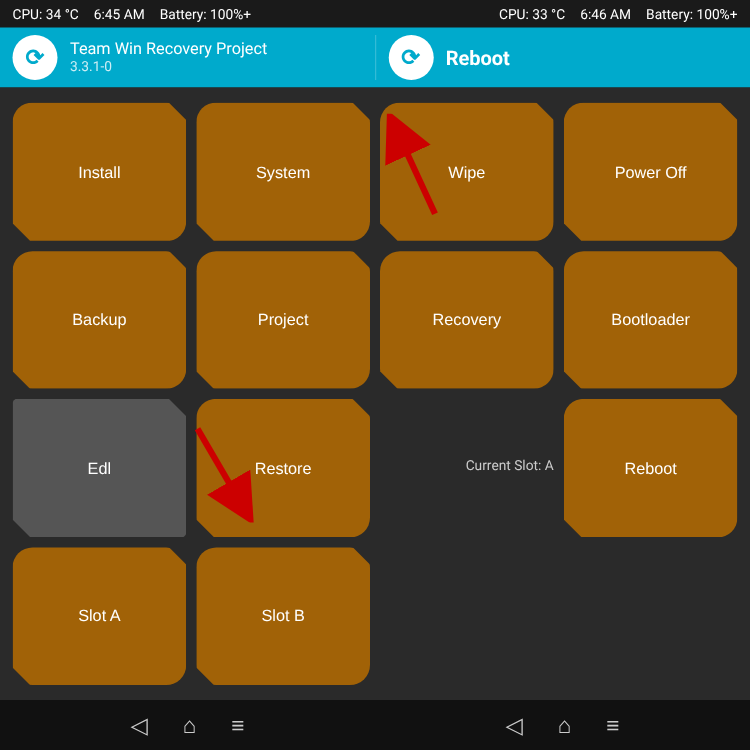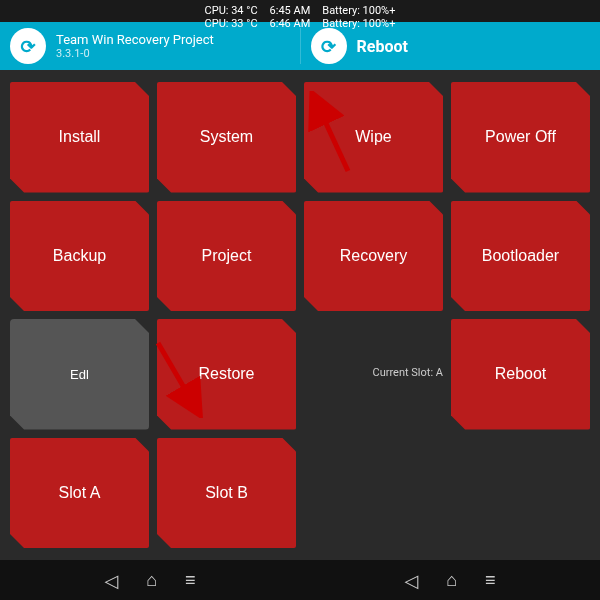--- a/index.html
+++ b/index.html
@@ -15,21 +15,20 @@
     
     .status-bar {
       display: flex;
       justify-content: space-between;
       background: #1a1a1a;
       color: #fff;
       font-size: 11px;
       padding: 4px 10px;
       height: 22px;
       align-items: center;
-      flex-direction: column;
     }
     .status-group {
       display: flex;
       gap: 12px;
     }
 
     
     .header {
       display: flex;
       background: #00aacc;
@@ -93,25 +92,25 @@
       display: grid;
       grid-template-columns: repeat(4, 1fr);
       grid-template-rows: repeat(4, 1fr);
       gap: 8px;
       height: 100%;
       position: relative;
     }
 
     
     .btn {
-      background: #b91c1c;
+      background: #a16207;
       color: #fff;
       border: none;
-      border-radius: 2px;
-      font-size: 16px;
+      border-radius: 16px;
+      font-size: 13px;
       font-weight: 500;
       display: flex;
       align-items: center;
       justify-content: center;
       cursor: pointer;
       position: relative;
       clip-path: polygon(0 0, calc(100% - 14px) 0, 100% 14px, 100% 100%, 14px 100%, 0 calc(100% - 14px));
     }
 
     

